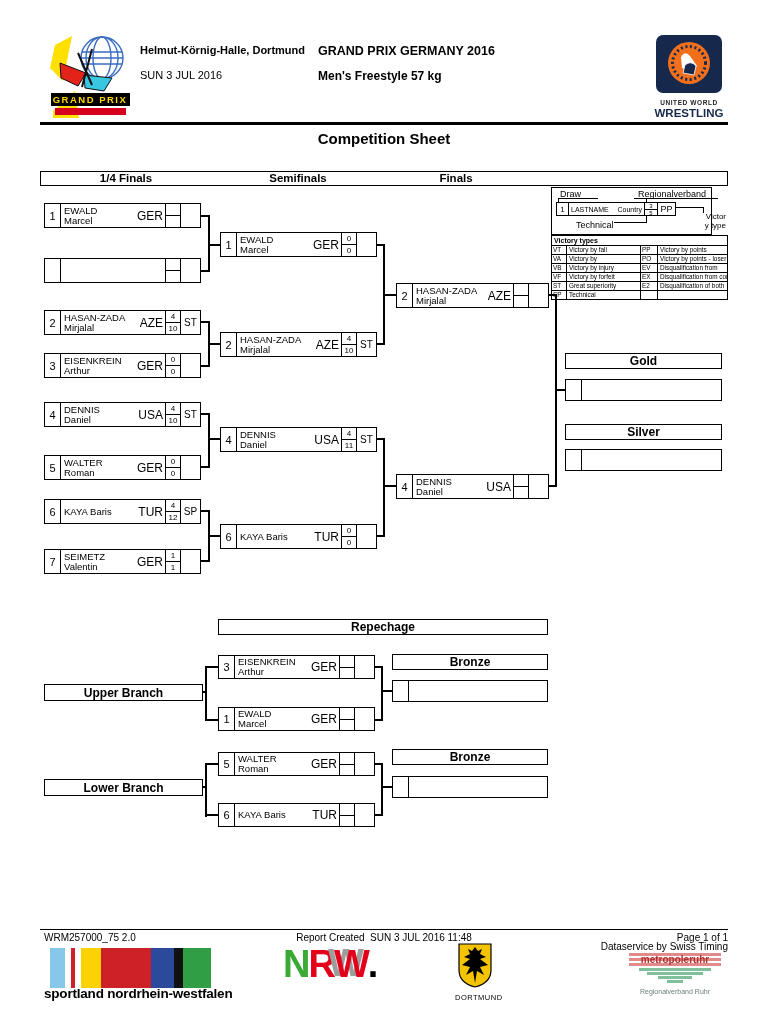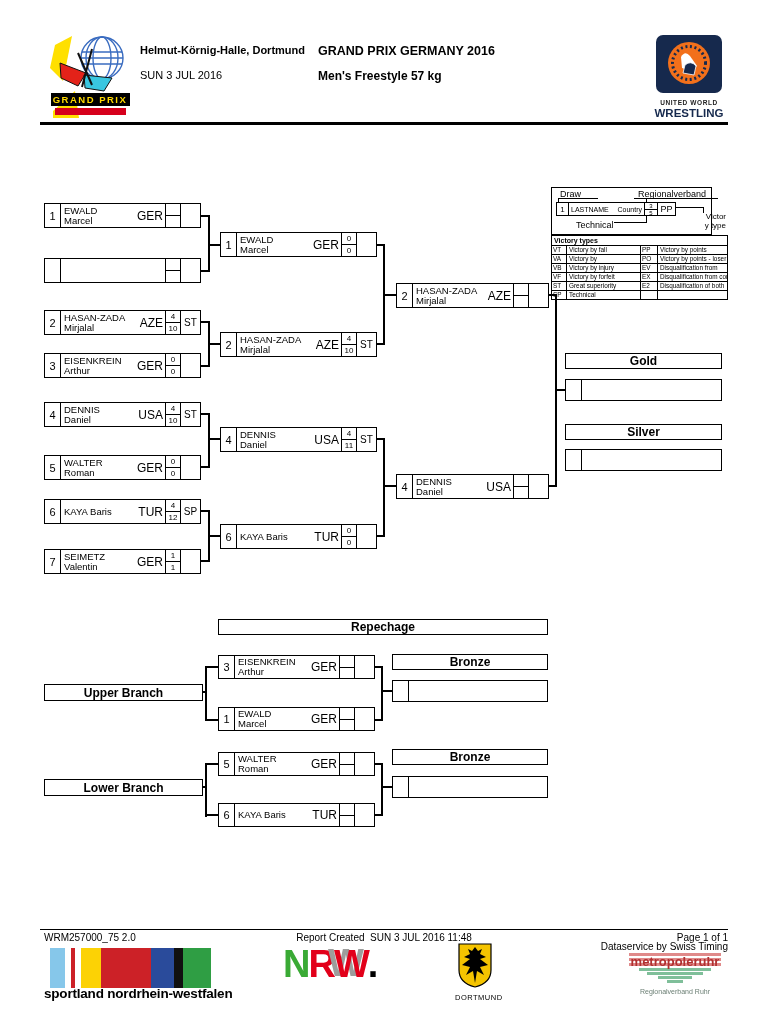--- a/index.html
+++ b/index.html
@@ -90,21 +90,27 @@
     <rect x="8" y="0" width="66" height="58" rx="7" fill="#16294d"></rect>
     <circle cx="41" cy="28" r="21" fill="#f2701b"></circle>
     <circle cx="41" cy="28" r="16.5" fill="none" stroke="#16294d" stroke-width="3" stroke-dasharray="2 2.6"></circle>
     <path d="M33 22 q4 -7 9 -1 l7 10 -6 5 -9 -3 z" fill="#fff"></path>
     <path d="M37 30 q6 -5 11 1 l-2 9 -11 -2 z" fill="#16294d" stroke="#fff" stroke-width="0.8"></path>
     <text x="41" y="70" text-anchor="middle" fill="#222" font-size="6.5" font-weight="bold" letter-spacing="0.6">UNITED WORLD</text>
     <text x="41" y="82" text-anchor="middle" fill="#16294d" font-size="11.5" font-weight="800">WRESTLING</text>
   </svg>
 
   <div class="ln" style="left:40px;top:122px;width:688px;height:2.5px"></div>
-
+  <div class="abs sheet-title">Competition Sheet</div>
+
+  <div class="abs roundbar">
+    <span style="left:85px">1/4 Finals</span>
+    <span style="left:257px">Semifinals</span>
+    <span style="left:415px">Finals</span>
+  </div>
 
   <div class="abs legendbox">
     <span class="abs" style="left:8px;top:1px">Draw</span>
     <span class="abs" style="left:86px;top:1px">Regionalverband</span>
     <div class="leg-sample">
       <div class="s1">1</div>
       <div class="s2">
         <span>LASTNAME</span>
         <span>Country</span>
       </div>
@@ -516,21 +522,21 @@
       <path d="M20 5 L23 9 L27 7 L25 12 L31 15 L25 17 L33 23 L25 25 L29 33 L22 29 L20 41 L18 29 L11 33 L15 25 L7 23 L15 17 L9 15 L15 12 L13 7 L17 9 Z" fill="#000"></path>
     </svg>
     <div style="font-size:7.5px;letter-spacing:0.5px;margin-top:1px">DORTMUND</div>
   </div>
 
   <div class="abs" style="left:622px;top:953px;width:106px;text-align:center">
     <div style="position:relative;width:92px;margin:0 auto">
       <div class="metro-bar" style="width:92px"></div>
       <div class="metro-bar" style="width:92px"></div>
       <div class="metro-bar" style="width:92px"></div>
-      <div style="position:absolute;left:0;top:1px;width:100%;text-align:center;font-size:13px;color:#b03030;font-weight:bold">metropoleruhr</div>
+      <div style="position:absolute;left:0;top:1px;width:100%;text-align:center;font-size:10px;color:#b03030;font-weight:bold">metropoleruhr</div>
     </div>
     <div style="margin-top:2px">
       <div class="metro-green" style="width:72px"></div>
       <div class="metro-green" style="width:56px"></div>
       <div class="metro-green" style="width:34px"></div>
       <div class="metro-green" style="width:16px"></div>
     </div>
     <div style="font-size:7px;color:#6b7f74;margin-top:5px">Regionalverband Ruhr</div>
   </div>
 

